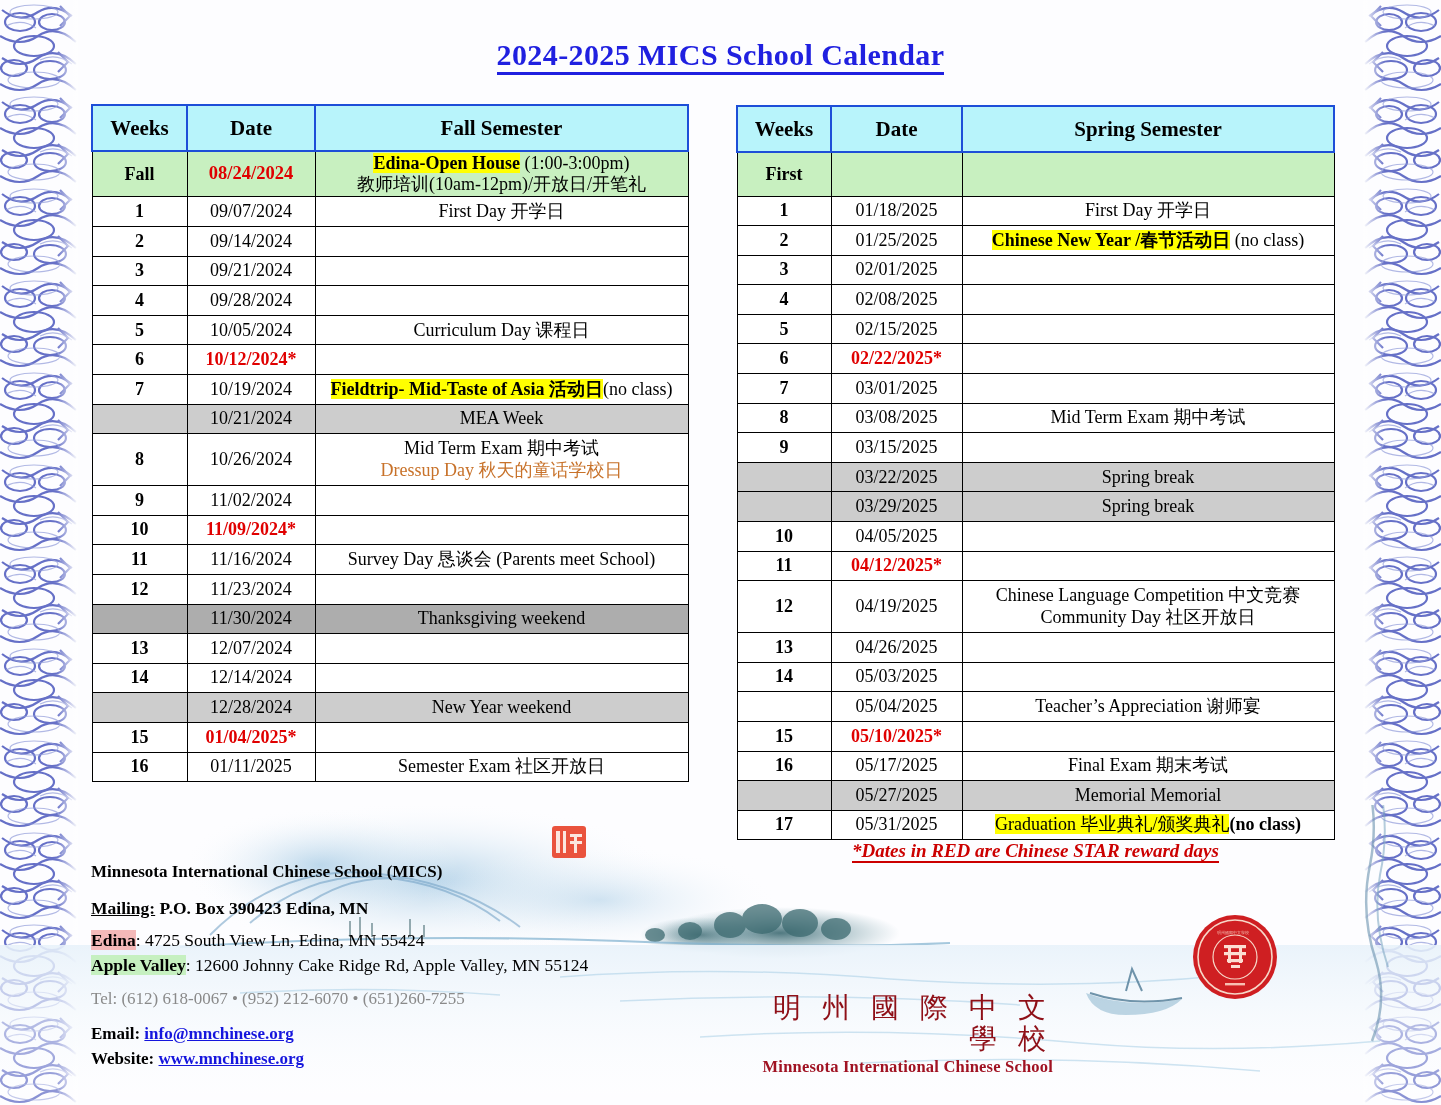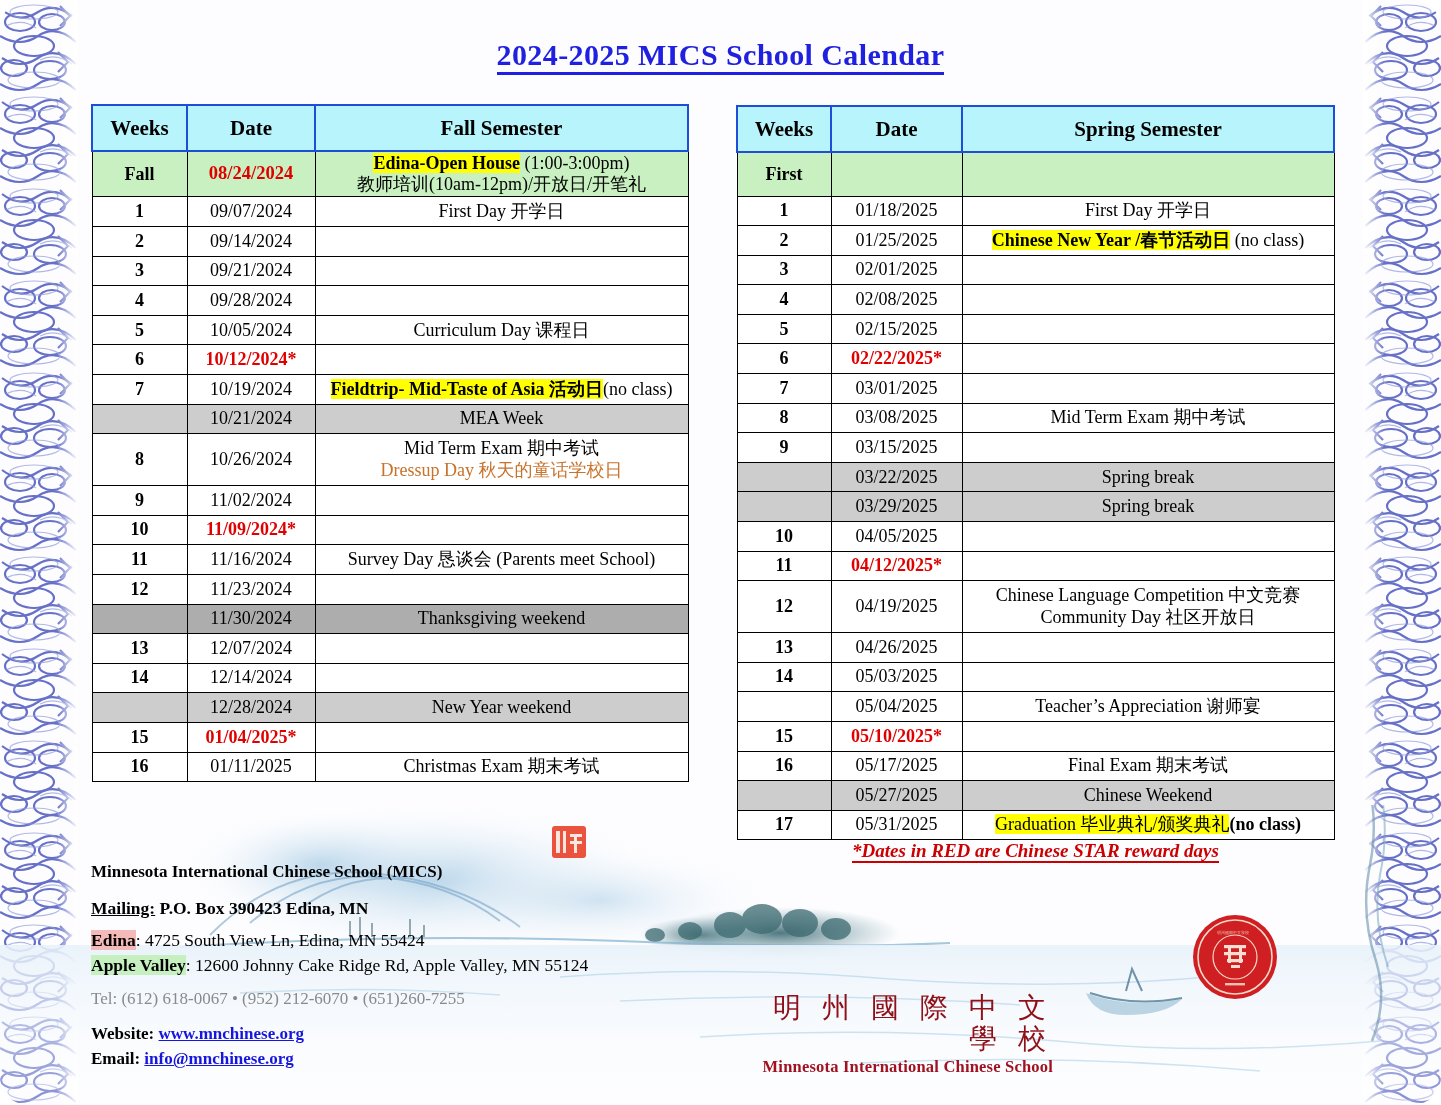--- a/index.html
+++ b/index.html
@@ -8,21 +8,20 @@
     overflow: hidden;
     background: #ffffff;
     font-family: "Liberation Serif", "DejaVu Serif", serif;
   }
 
   #page {
     position: relative;
     width: 1441px; height: 1105px;
     background: #fdfdff;
     overflow: hidden;
-    border-radius: 28px;
   }
 
   
   .side-border {
     position: absolute;
     top: 0; bottom: 0;
     width: 78px;
     opacity: 0.95;
     pointer-events: none;
   }
@@ -449,21 +448,21 @@
         </tr>
         <tr class="row-std">
           <td class="wk">15</td>
           <td class="dt star">01/04/2025*</td>
           <td class="ev">&nbsp;</td>
         </tr>
         <tr class="row-std">
           <td class="wk">16</td>
           <td class="dt">01/11/2025</td>
           <td class="ev">
-            <div><span>Christmas Exam 期末考试</span></div>
+            <div><span>Semester Exam 社区开放日</span></div>
           </td>
         </tr>
       </tbody>
   </table>
 
   <table class="cal spring">
     <colgroup>
       <col class="c-week">
         <col class="c-date">
         <col class="c-event">
@@ -590,21 +589,21 @@
           <td class="wk">16</td>
           <td class="dt">05/17/2025</td>
           <td class="ev">
             <div><span>Final Exam 期末考试</span></div>
           </td>
         </tr>
         <tr class="gray row-std">
           <td class="wk">&nbsp;</td>
           <td class="dt">05/27/2025</td>
           <td class="ev">
-            <div><span>Chinese Weekend</span></div>
+            <div><span>Memorial Memorial</span></div>
           </td>
         </tr>
         <tr class="row-std">
           <td class="wk">17</td>
           <td class="dt">05/31/2025</td>
           <td class="ev">
             <div><span class="hl">Graduation 毕业典礼/颁奖典礼</span><span class="bold">(no class)</span></div>
           </td>
         </tr>
       </tbody>
@@ -668,23 +667,23 @@
       </div>
       <div>
         <span class="campus-av">Apple Valley</span><span>: 12600 Johnny Cake Ridge Rd, Apple Valley, MN 55124</span>
       </div>
     </div>
 
     <div class="tel">Tel: (612) 618-0067 • (952) 212-6070 • (651)260-7255</div>
 
     <div class="contact">
       <div>
+        <b>Email:</b>
+        <span class="link">info@mnchinese.org</span>
+      </div>
+      <div>
         <b>Website:</b>
         <span class="link">www.mnchinese.org</span>
       </div>
-      <div>
-        <b>Email:</b>
-        <span class="link">info@mnchinese.org</span>
-      </div>
     </div>
   </div>
 
 </div>
 
 </body></html>

